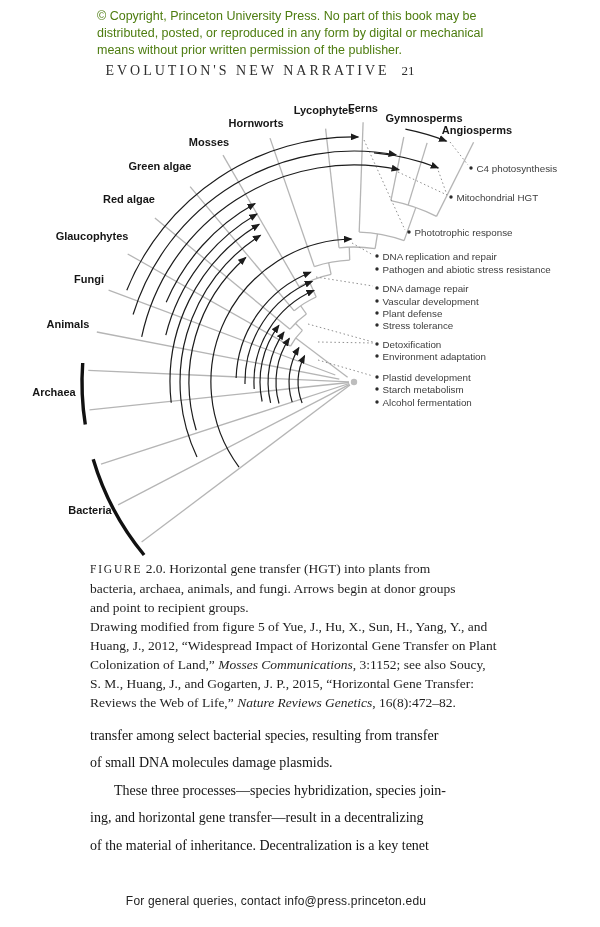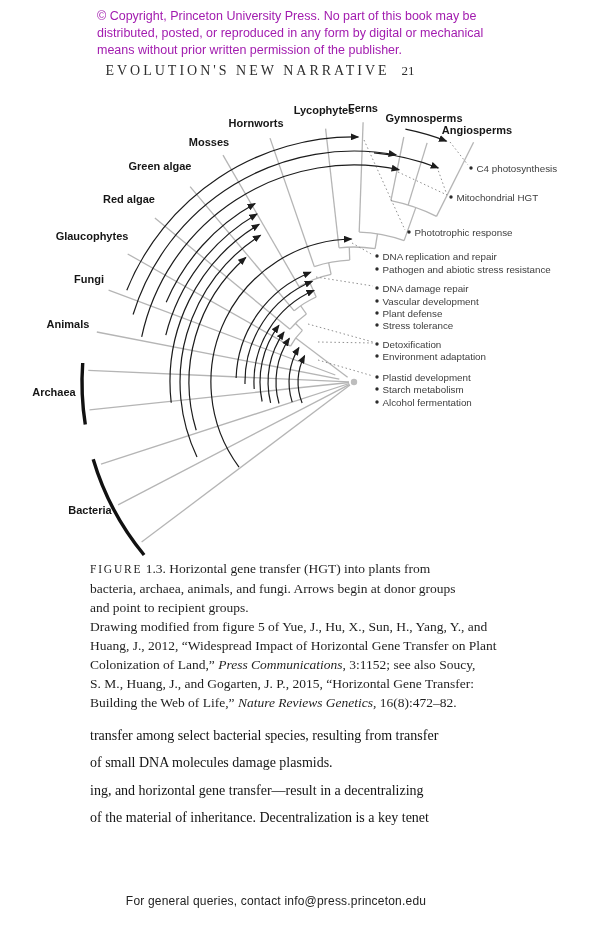--- a/index.html
+++ b/index.html
@@ -1,19 +1,19 @@
 <!DOCTYPE html>
 <html><head>
 <meta charset="utf-8">
 <style>
   html,body{margin:0;padding:0;background:#e8e8e8;}
   .page{position:relative;width:600px;height:927px;background:#ffffff;overflow:hidden;
         font-family:"Liberation Sans",sans-serif;color:#1b1b1b;}
   .copyright{position:absolute;left:97px;top:8px;width:430px;
-             font-size:12.5px;line-height:17px;color:#a21caf;white-space:pre-line;}
+             font-size:12.5px;line-height:17px;color:#4d7c0f;white-space:pre-line;}
   .runhead{position:absolute;left:0;top:61px;width:600px;text-align:center;}
   .runhead-inner{position:relative;left:-40px;display:inline-block;}
   .runhead-title{font-family:"Liberation Serif",serif;font-size:14px;letter-spacing:3px;
                  color:#2e2e2e;text-transform:uppercase;}
   .runhead-num{font-family:"Liberation Serif",serif;font-size:13px;color:#2e2e2e;margin-left:12px;}
   svg.figure{position:absolute;left:0;top:0;}
   svg .taxon{font-family:"Liberation Sans",sans-serif;font-weight:bold;font-size:11px;fill:#161616;}
   svg .ann{font-family:"Liberation Sans",sans-serif;font-size:9.8px;fill:#3d3d3d;}
   .caption{position:absolute;left:90px;top:559px;width:462px;
            font-family:"Liberation Serif",serif;font-size:13.5px;line-height:19px;color:#1f1f1f;}
@@ -160,32 +160,33 @@
         <text x="129" y="203" text-anchor="middle" class="taxon">Red algae</text>
         <text x="92" y="240" text-anchor="middle" class="taxon">Glaucophytes</text>
         <text x="89" y="283" text-anchor="middle" class="taxon">Fungi</text>
         <text x="68" y="328" text-anchor="middle" class="taxon">Animals</text>
         <text x="54" y="396" text-anchor="middle" class="taxon">Archaea</text>
         <text x="90" y="514" text-anchor="middle" class="taxon">Bacteria</text>
       </g>
   </svg>
 
   <div class="caption" id="caption-block">
-      <div><span class="sc" style="text-transform: uppercase;">Figure</span><span> 1.3. Horizontal gene transfer (HGT) into plants from</span></div>
+      <div><span class="sc" style="text-transform: uppercase;">Figure</span><span> 2.0. Horizontal gene transfer (HGT) into plants from</span></div>
       <div><span>bacteria, archaea, animals, and fungi. Arrows begin at donor groups</span></div>
       <div><span>and point to recipient groups.</span></div>
       <div><span>Drawing modified from figure 5 of Yue, J., Hu, X., Sun, H., Yang, Y., and</span></div>
       <div><span>Huang, J., 2012, “Widespread Impact of Horizontal Gene Transfer on Plant</span></div>
-      <div><span>Colonization of Land,” </span><span class="it">Press Communications</span><span>, 3:1152; see also Soucy,</span></div>
+      <div><span>Colonization of Land,” </span><span class="it">Mosses Communications</span><span>, 3:1152; see also Soucy,</span></div>
       <div><span>S. M., Huang, J., and Gogarten, J. P., 2015, “Horizontal Gene Transfer:</span></div>
-      <div><span>Building the Web of Life,” </span><span class="it">Nature Reviews Genetics</span><span>, 16(8):472–82.</span></div>
+      <div><span>Reviews the Web of Life,” </span><span class="it">Nature Reviews Genetics</span><span>, 16(8):472–82.</span></div>
     </div>
 
   <div class="bodytext" id="body-block">
       <div class="line">transfer among select bacterial species, resulting from transfer</div>
       <div class="line">of small DNA molecules damage plasmids.</div>
+      <div class="line indent">These three processes—species hybridization, species join-</div>
       <div class="line">ing, and horizontal gene transfer—result in a decentralizing</div>
       <div class="line">of the material of inheritance. Decentralization is a key tenet</div>
     </div>
 
   <div class="footer">For general queries, contact info@press.princeton.edu</div>
 
 </div>
 
 </body></html>

